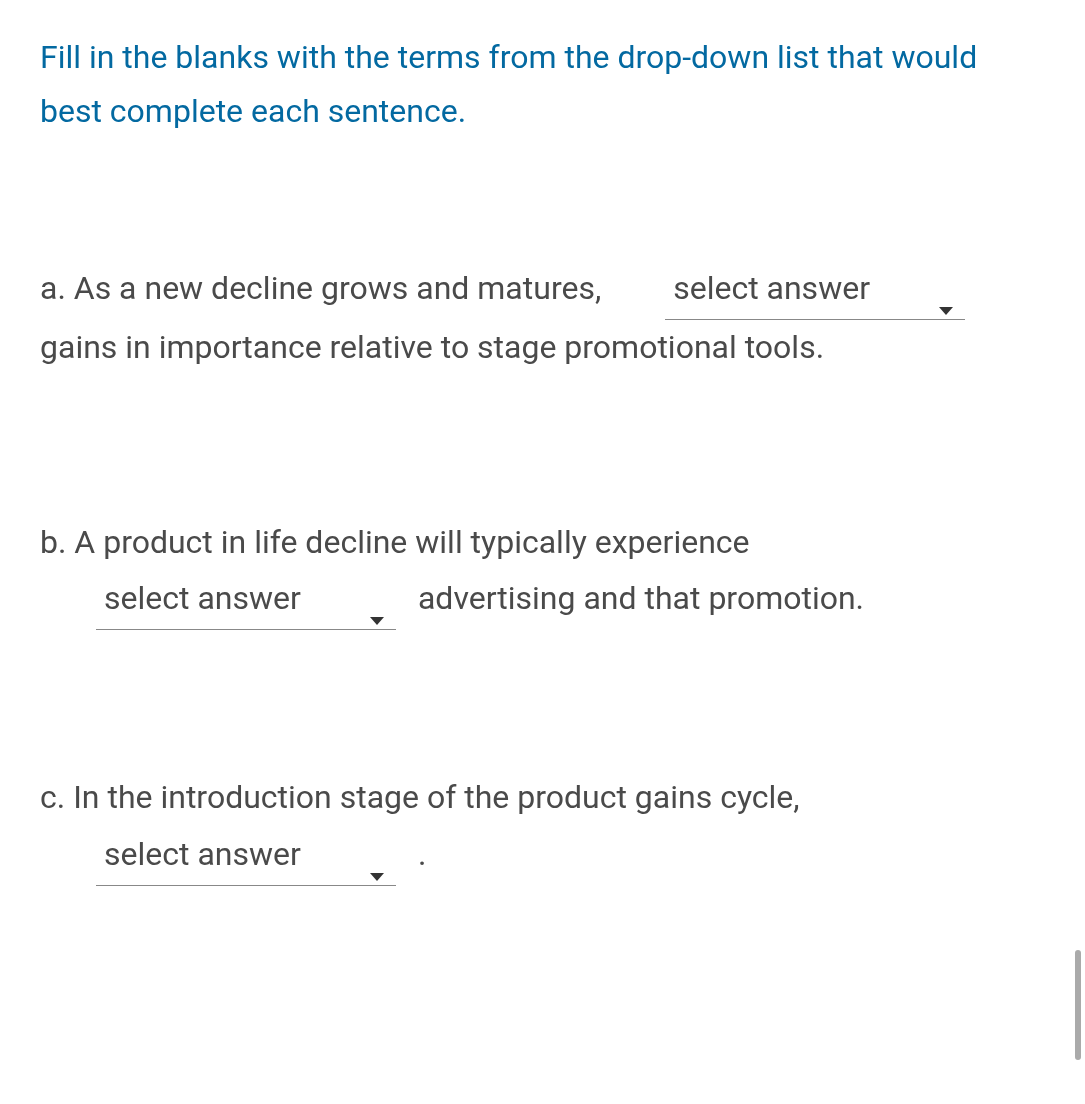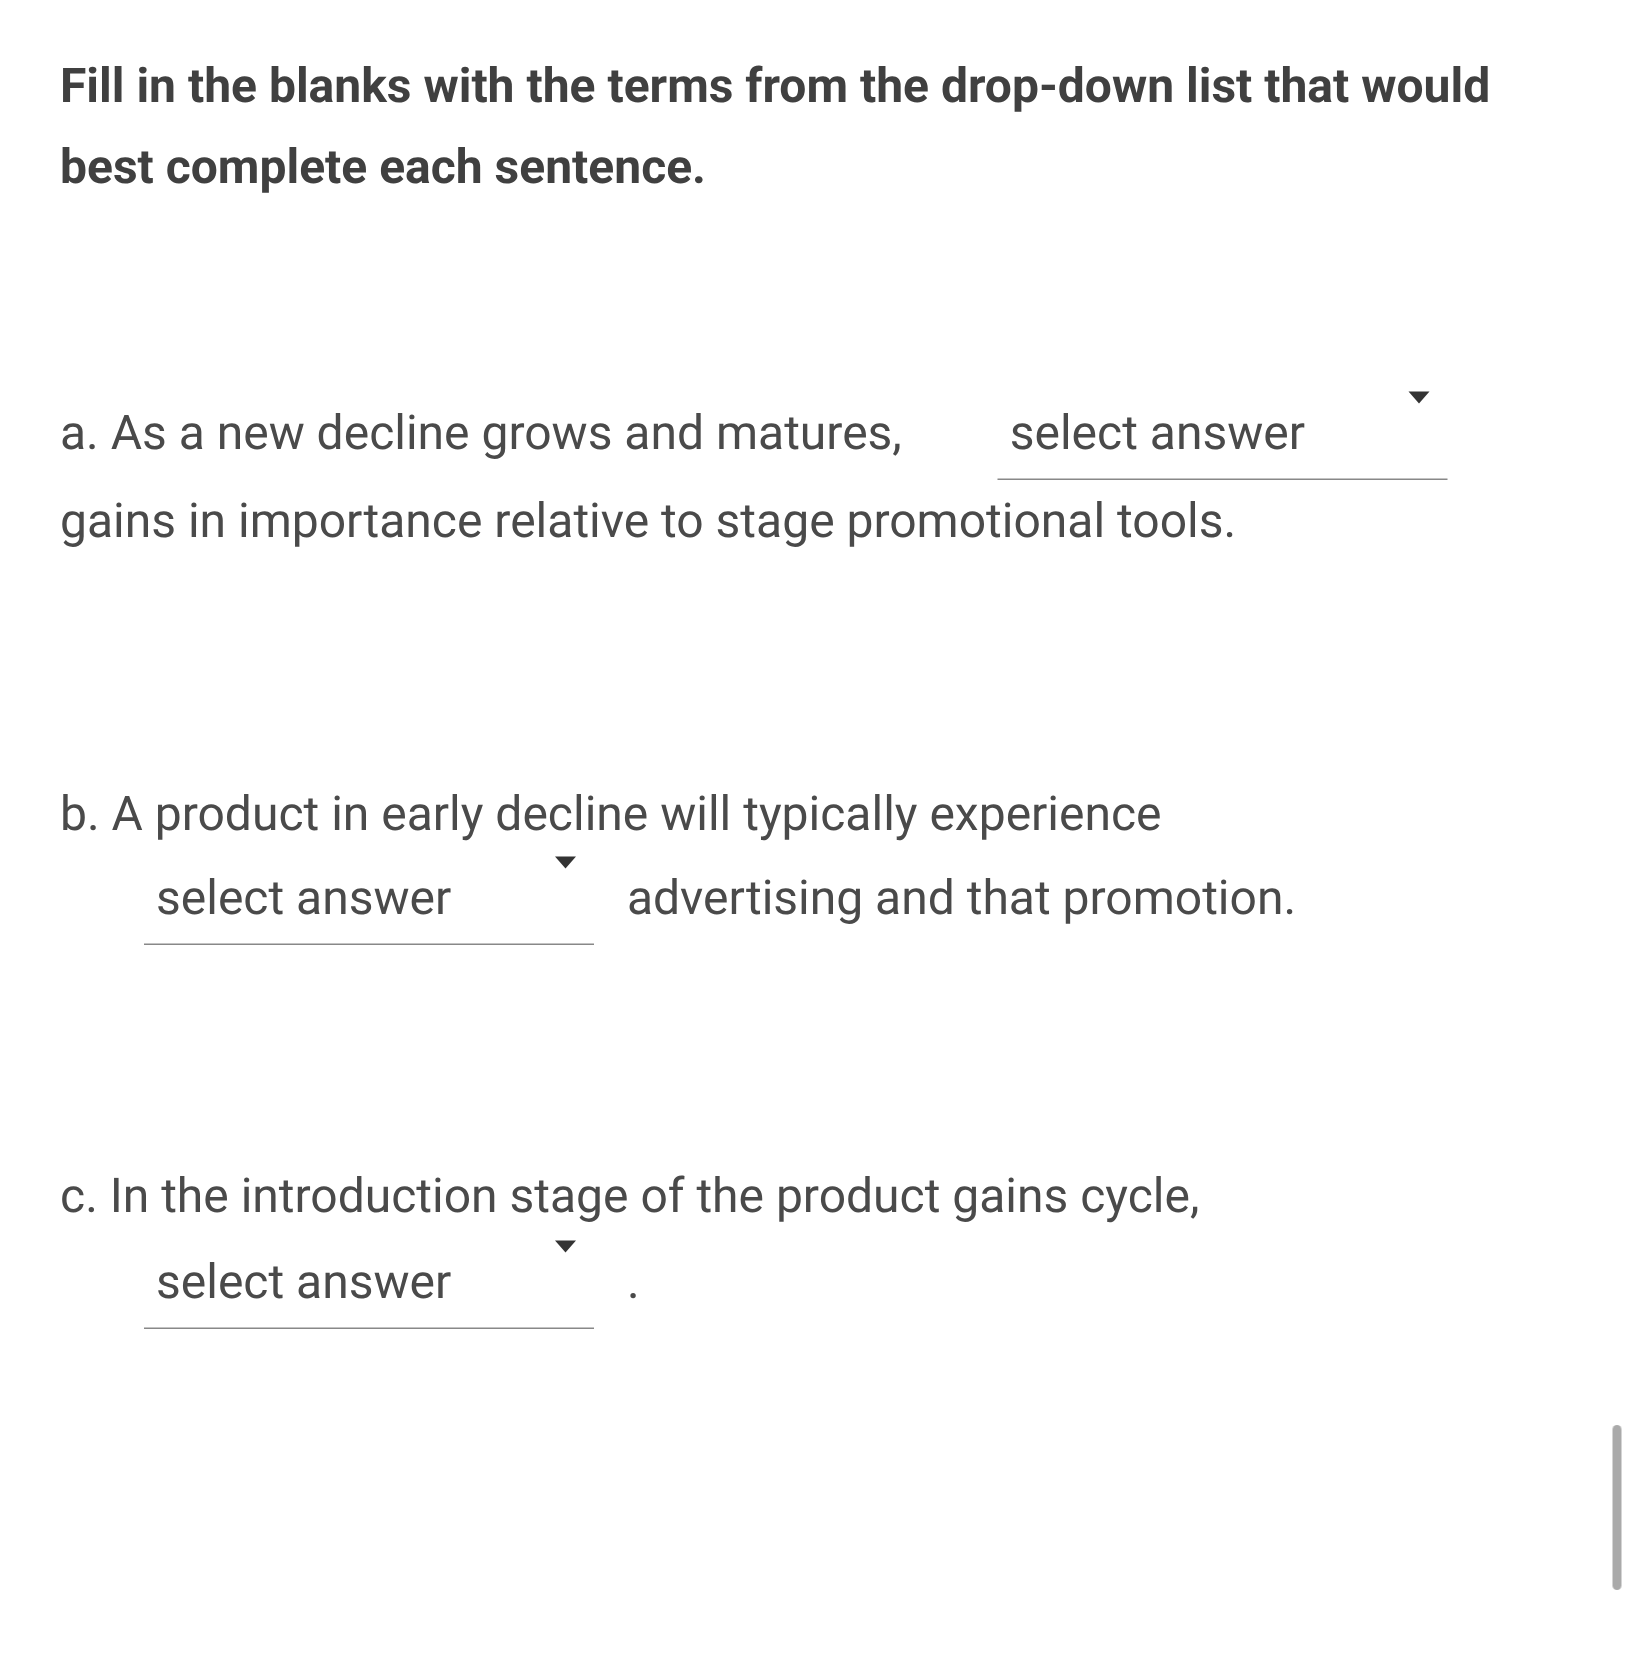--- a/index.html
+++ b/index.html
@@ -11,33 +11,32 @@
       font-family: -apple-system, BlinkMacSystemFont, "Segoe UI", Roboto, "Helvetica Neue", Arial, sans-serif;
       background: #ffffff;
       color: #4a4a4a;
       padding: 30px 40px;
       width: 1085px;
       font-size: 32px;
       line-height: 1.7;
     }
     .instruction {
       margin-bottom: 120px;
-      color: #404040;
-      font-weight: bold;
+      color: #0369a1;
     }
     .question {
       margin-bottom: 140px;
       color: #4a4a4a;
     }
     .question:last-child {
       margin-bottom: 30px;
     }
     .dropdown {
       display: inline-flex;
-      align-items: flex-start;
+      align-items: flex-end;
       border-bottom: 1px solid #888;
       padding: 2px 8px 4px 8px;
       min-width: 300px;
       vertical-align: baseline;
       margin: 0 14px 0 56px;
       cursor: pointer;
     }
     .dropdown-label {
       flex: 1;
       color: #4a4a4a;
@@ -72,21 +71,21 @@
 <div class="question">
   <span>a. As a new decline grows and matures,</span>
   <span class="dropdown">
     <span class="dropdown-label">select answer</span>
     <span class="chevron"></span>
   </span>
   <span>gains in importance relative to stage promotional tools.</span>
 </div>
 
 <div class="question">
-  <span>b. A product in early decline will typically experience</span>
+  <span>b. A product in life decline will typically experience</span>
   <span class="dropdown">
     <span class="dropdown-label">select answer</span>
     <span class="chevron"></span>
   </span>
   <span>advertising and that promotion.</span>
 </div>
 
 <div class="question">
   <span>c. In the introduction stage of the product gains cycle,</span>
   <span class="dropdown">

